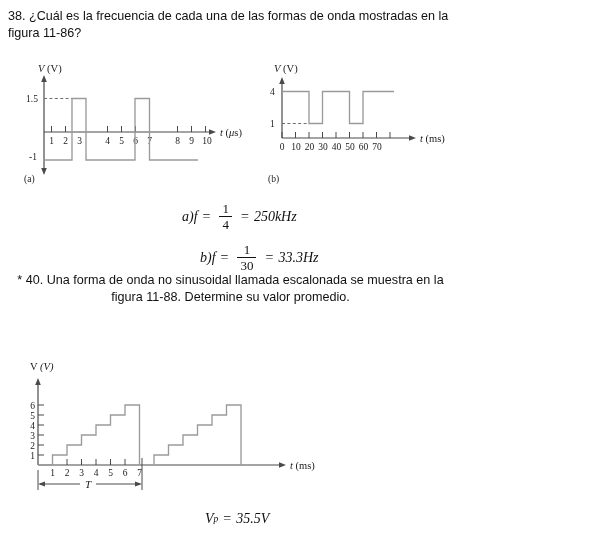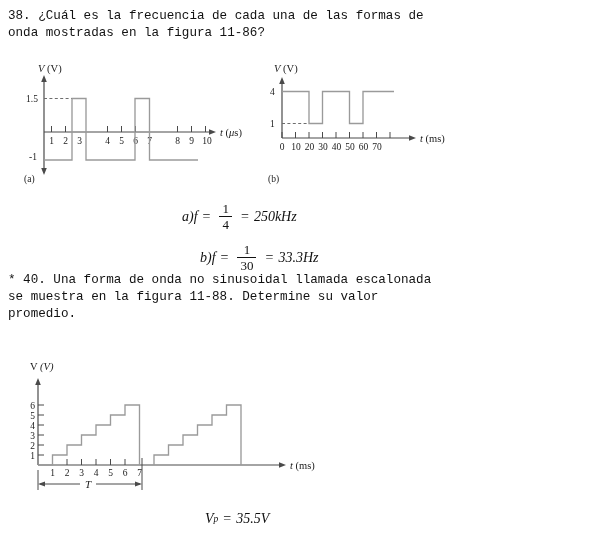--- a/index.html
+++ b/index.html
@@ -10,27 +10,27 @@
   body {
     width: 616px;
     height: 540px;
     position: relative;
     font-family: "Liberation Serif", serif;
     color: #1a1a1a;
     overflow: hidden;
   }
   .prob-text {
     position: absolute;
-    font-family: Liberation Mono, monospace;
+    font-family: Liberation Sans, sans-serif;
     font-size: 12.6px;
     line-height: 17px;
     color: #111;
   }
   #problem38 { left: 8px; top: 8px; width: 445px; }
-  #problem40 { left: 8px; top: 272px; width: 445px; }
+  #problem40 { left: 8px; top: 272px; width: 445px; text-align: center; }
 
   .fig {
     position: absolute;
   }
   .fig svg { display: block; }
 
   .eqblock {
     position: absolute;
     font-family: "Liberation Serif", serif;
     font-style: italic;

